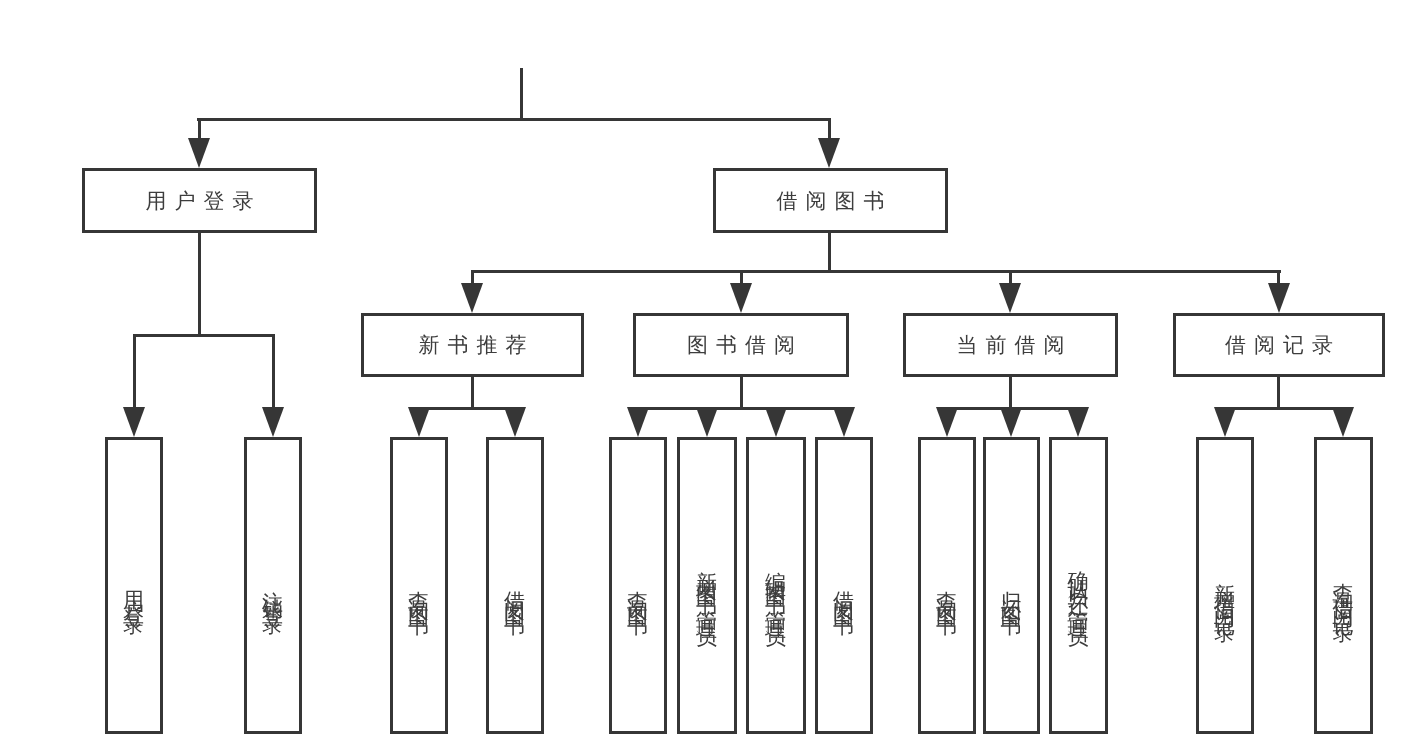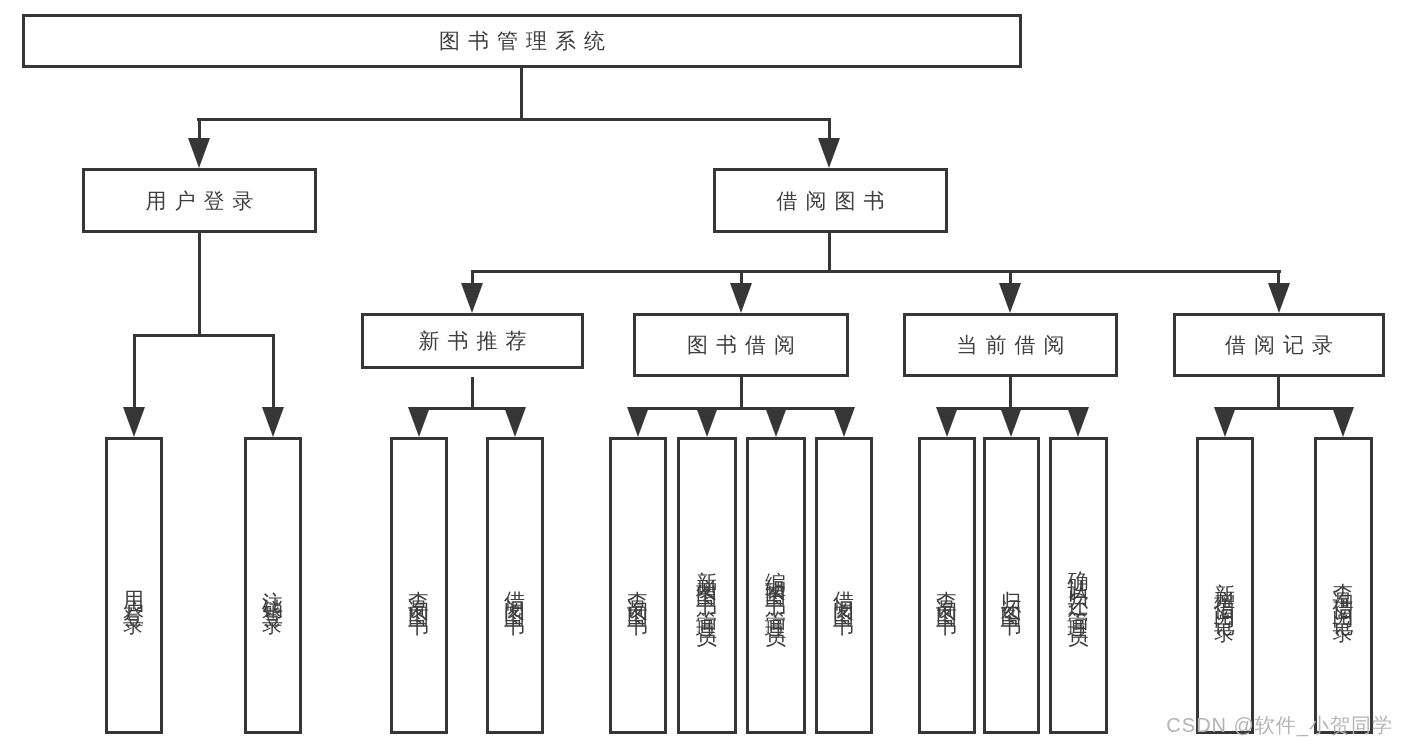--- a/index.html
+++ b/index.html
@@ -72,32 +72,29 @@
   <div class="arrow" style="left:627px;top:407px;"></div>
   <div class="arrow" style="left:696px;top:407px;"></div>
   <div class="arrow" style="left:765px;top:407px;"></div>
   <div class="arrow" style="left:833px;top:407px;"></div>
   <div class="arrow" style="left:936px;top:407px;"></div>
   <div class="arrow" style="left:1000px;top:407px;"></div>
   <div class="arrow" style="left:1067px;top:407px;"></div>
   <div class="arrow" style="left:1214px;top:407px;"></div>
   <div class="arrow" style="left:1332px;top:407px;"></div>
 
-  <div class="hbox" style="left:22px;top:14px;width:1000px;height:54px;">
-    <span>图书管理系统</span>
-  </div>
 
   <div class="hbox" style="left:82px;top:168px;width:235px;height:65px;">
     <span>用户登录</span>
   </div>
   <div class="hbox" style="left:713px;top:168px;width:235px;height:65px;">
     <span>借阅图书</span>
   </div>
 
-  <div class="hbox" style="left:361px;top:313px;width:223px;height:56px;">
+  <div class="hbox" style="left:361px;top:313px;width:223px;height:64px;">
     <span>新书推荐</span>
   </div>
   <div class="hbox" style="left:903px;top:313px;width:215px;height:64px;">
     <span>当前借阅</span>
   </div>
   <div class="hbox" style="left:633px;top:313px;width:216px;height:64px;">
     <span>图书借阅</span>
   </div>
   <div class="hbox" style="left:1173px;top:313px;width:212px;height:64px;">
     <span>借阅记录</span>
@@ -140,15 +137,14 @@
     <span>确认归还（管理员）</span>
   </div>
 
   <div class="vbox" style="left:1196px;top:437px;width:58px;height:297px;">
     <span>新增借阅记录</span>
   </div>
   <div class="vbox" style="left:1314px;top:437px;width:59px;height:297px;">
     <span>查询借阅记录</span>
   </div>
 
-  <div class="watermark">CSDN @软件_小贺同学</div>
 
 </div>
 
 </body></html>

